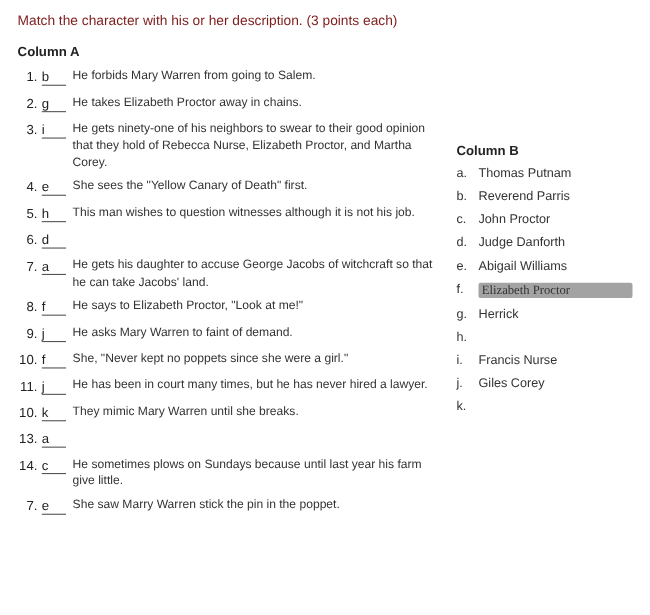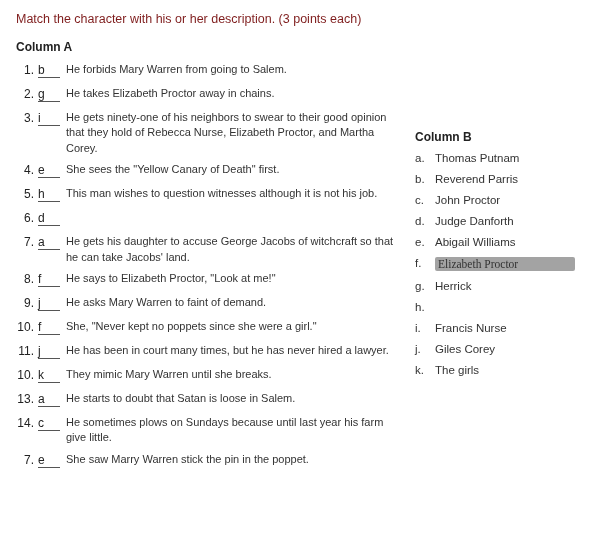--- a/index.html
+++ b/index.html
@@ -155,21 +155,20 @@
     <span class="row-text">He has been in court many times, but he has never hired a lawyer.</span>
   </div>
         <div class="row">
     <span class="row-num">10.</span>
     <span class="row-answer">k</span>
     <span class="row-text">They mimic Mary Warren until she breaks.</span>
   </div>
         <div class="row">
     <span class="row-num">13.</span>
     <span class="row-answer">a</span>
-    <span class="row-text">He starts to doubt that Satan is loose in Salem.</span>
   </div>
         <div class="row">
     <span class="row-num">14.</span>
     <span class="row-answer">c</span>
     <span class="row-text">He sometimes plows on Sundays because until last year his farm give little.</span>
   </div>
         <div class="row">
     <span class="row-num">7.</span>
     <span class="row-answer">e</span>
     <span class="row-text">She saw Marry Warren stick the pin in the poppet.</span>
@@ -213,17 +212,16 @@
         <div class="b-item">
     <span class="b-label">i.</span>
     <span class="b-text">Francis Nurse</span>
   </div>
         <div class="b-item">
     <span class="b-label">j.</span>
     <span class="b-text">Giles Corey</span>
   </div>
         <div class="b-item">
     <span class="b-label">k.</span>
-    <span class="b-text">The girls</span>
   </div>
       </div>
   </div>
 </div>
 
 </body></html>

